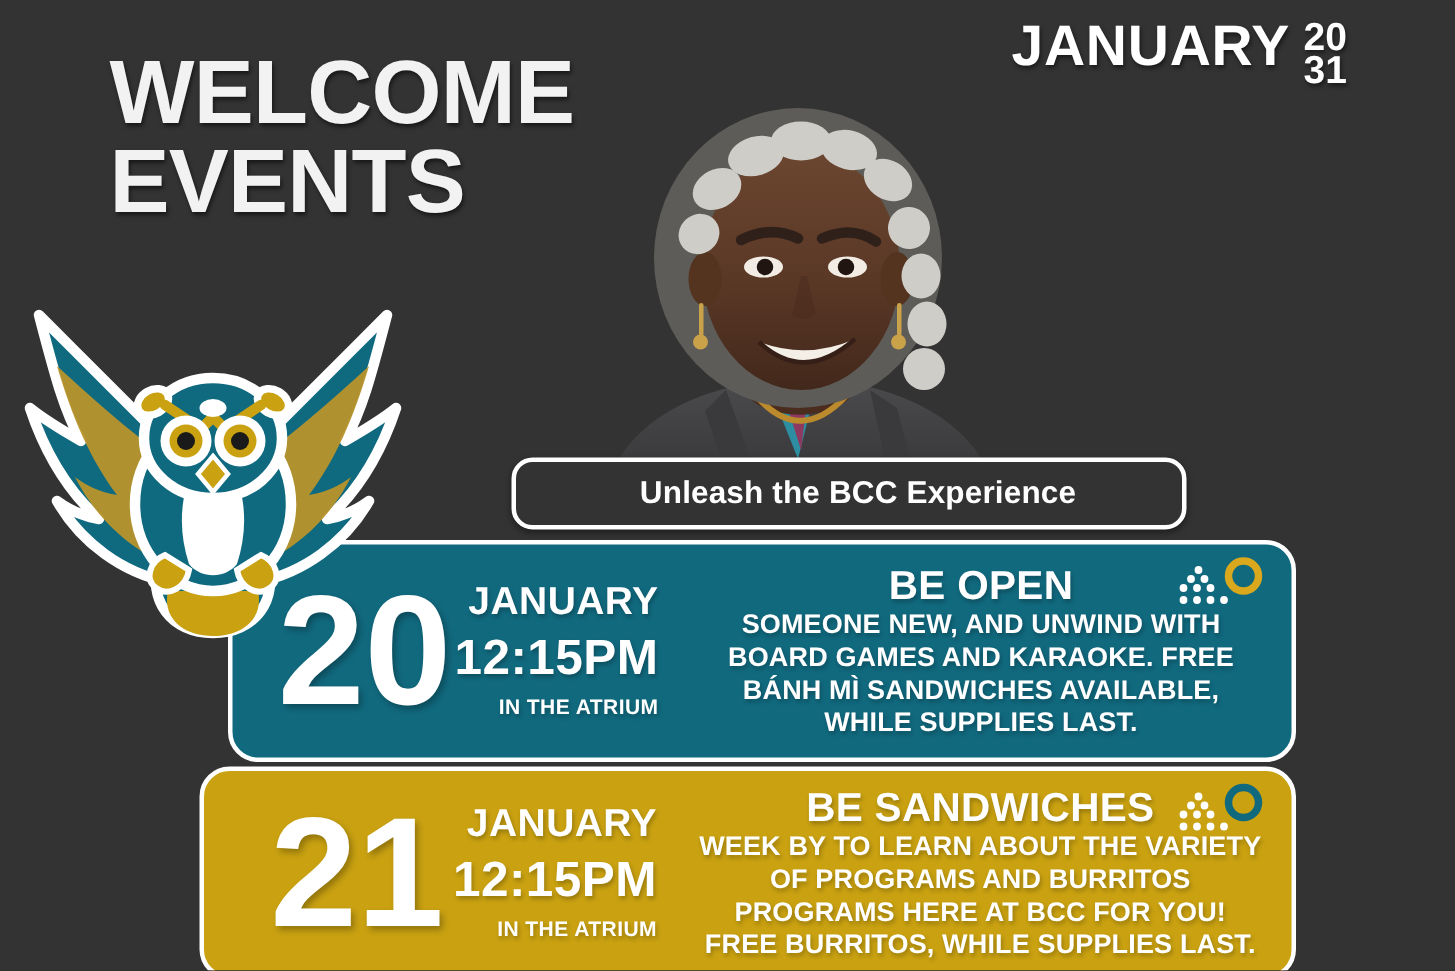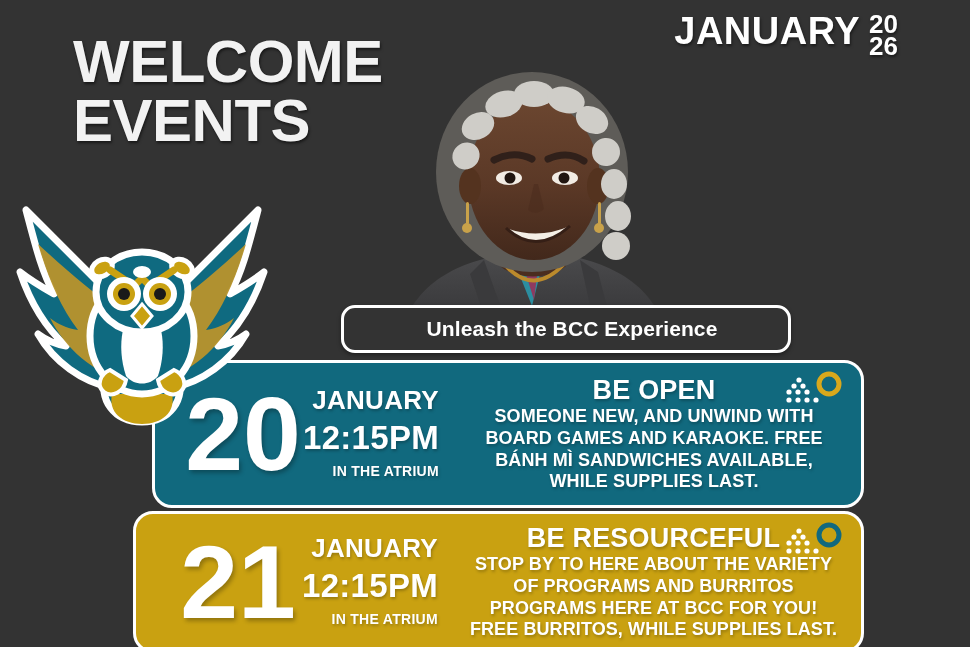--- a/index.html
+++ b/index.html
@@ -219,21 +219,21 @@
 
   <div class="headline">
     <div>WELCOME</div>
     <div>EVENTS</div>
   </div>
 
   <div class="monthwrap">
     <div class="monthname">JANUARY</div>
     <div class="yearstack">
       <span>20</span>
-      <span>26</span>
+      <span>31</span>
     </div>
   </div>
 
   <div class="photo">
     <svg width="330" height="290" viewBox="0 0 330 290">
       <defs>
         <clipPath id="pclip">
             <rect x="0" y="0" width="330" height="290"></rect>
           </clipPath>
         <linearGradient id="skin" x1="0" y1="0" x2="0" y2="1">
@@ -390,22 +390,22 @@
   </div>
 
   <div class="card card-gold">
     <div class="card-day">21</div>
     <div class="card-when">
       <div class="when-month">JANUARY</div>
       <div class="when-time">12:15PM</div>
       <div class="when-loc">IN THE ATRIUM</div>
     </div>
     <div class="card-body">
-      <div class="body-title">BE RESOURCEFUL</div>
-      <div class="body-line">STOP BY TO HERE ABOUT THE VARIETY</div>
+      <div class="body-title">BE SANDWICHES</div>
+      <div class="body-line">WEEK BY TO LEARN ABOUT THE VARIETY</div>
       <div class="body-line">OF PROGRAMS AND BURRITOS</div>
       <div class="body-line">PROGRAMS HERE AT BCC FOR YOU!</div>
       <div class="body-line">FREE BURRITOS, WHILE SUPPLIES LAST.</div>
       <div class="motif">
         <svg width="62" height="40" viewBox="0 0 62 40">
           <circle cx="44" cy="13" r="10" fill="none" stroke="#11697E" stroke-width="5"></circle>
           <g fill="#ffffff">
             <circle cx="4" cy="21" r="2.6"></circle>
               <circle cx="13" cy="21" r="2.6"></circle>
             <circle cx="22" cy="21" r="2.6"></circle>

